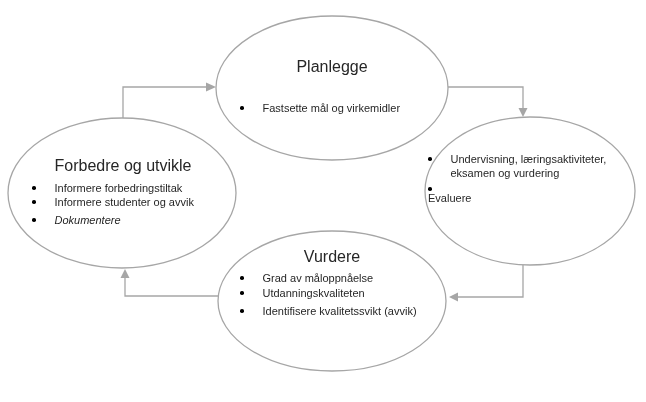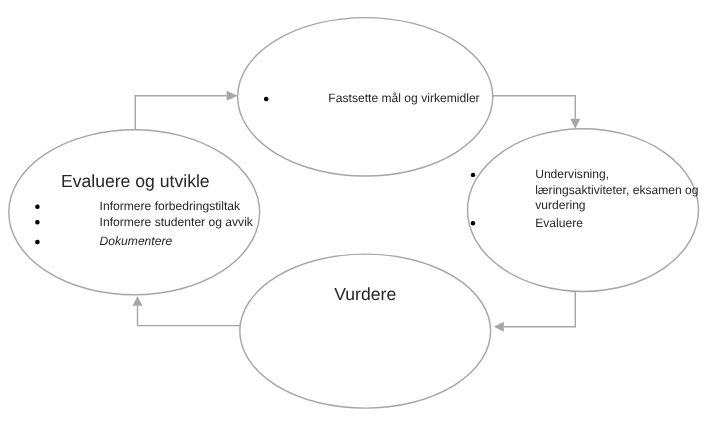--- a/index.html
+++ b/index.html
@@ -12,38 +12,38 @@
     overflow: hidden;
   }
   .canvas svg { position: absolute; left: 0; top: 0; }
   .shape { fill: #ffffff; stroke: var(--stroke, #a6a6a6); stroke-width: 1.3; }
   .conn  { fill: none; stroke: var(--conn, #a6a6a6); stroke-width: 1.3; }
   .head  { fill: var(--conn, #a6a6a6); stroke: none; }
 
   .node { position: absolute; color: var(--text, #262626); }
   .title { font-size: 16px; line-height: 18px; text-align: center; }
   .bullets { list-style: none; margin: 0; padding: 0; }
-  .bullet { display: flex; align-items: flex-start; font-size: 11px; line-height: 14px; gap: 36px; }
+  .bullet { display: flex; align-items: flex-start; font-size: 11px; line-height: 14px; }
   .dot {
     flex: 0 0 auto;
     width: 3.5px; height: 3.5px; border-radius: 50%;
     background: var(--bullet, #000000);
     margin-top: 5px; margin-right: 19px;
   }
   .bt { white-space: nowrap; }
   .bt.wrap { white-space: normal; display: inline-block; max-width: 176px; }
 
   #n-plan { left: 216px; top: 58px;  width: 232px; }
   #n-plan .bullets { margin-top: 25px; padding-left: 24px; }
 
   #n-gj   { left: 425px; top: 146px; width: 212px; }
   #n-gj .bullets { margin-top: 6px; padding-left: 3px; }
-  #n-gj .bullet + .bullet { margin-top: 2px; }
+  #n-gj .bullet + .bullet { margin-top: 2px; flex-direction: column; }
 
-  #n-vur  { left: 218px; top: 260px; width: 228px; }
+  #n-vur  { left: 218px; top: 248px; width: 228px; }
   #n-vur .bullets { margin-top: 5px; padding-left: 22px; }
   #n-vur .bullet + .bullet { margin-top: 1px; }
   #n-vur .bullet:last-child { margin-top: 4px; }
 
   #n-for  { left: 8px;   top: 157px; width: 230px; }
   #n-for .bullets { margin-top: 6px; padding-left: 24px; }
   #n-for .bullet:last-child { margin-top: 4px; font-style: italic; }
 </style>
 </head>
 <body>
@@ -63,20 +63,21 @@
     <polygon class="head" points="523,117 518.5,108 527.5,108"></polygon>
 
     <path class="conn" d="M523,265 L523,297 L458,297"></path>
     <polygon class="head" points="449,297 458,292.5 458,301.5"></polygon>
 
     <path class="conn" d="M219,296 L125,296 L125,278"></path>
     <polygon class="head" points="125,269 120.5,278 129.5,278"></polygon>
   </svg>
 
   <div class="node" id="n-plan">
+    <div class="title">Planlegge</div>
     <ul class="bullets">
       <li class="bullet">
         <span class="dot"></span>
         <span class="bt">Fastsette mål og virkemidler</span>
       </li>
     </ul>
   </div>
 
   <div class="node" id="n-gj">
     <ul class="bullets">
@@ -86,24 +87,38 @@
       </li>
       <li class="bullet">
         <span class="dot"></span>
         <span class="bt">Evaluere</span>
       </li>
     </ul>
   </div>
 
   <div class="node" id="n-vur">
     <div class="title">Vurdere</div>
+    <ul class="bullets">
+      <li class="bullet">
+        <span class="dot"></span>
+        <span class="bt">Grad av måloppnåelse</span>
+      </li>
+      <li class="bullet">
+        <span class="dot"></span>
+        <span class="bt">Utdanningskvaliteten</span>
+      </li>
+      <li class="bullet">
+        <span class="dot"></span>
+        <span class="bt">Identifisere kvalitetssvikt (avvik)</span>
+      </li>
+    </ul>
   </div>
 
   <div class="node" id="n-for">
-    <div class="title">Evaluere og utvikle</div>
+    <div class="title">Forbedre og utvikle</div>
     <ul class="bullets">
       <li class="bullet">
         <span class="dot"></span>
         <span class="bt">Informere forbedringstiltak</span>
       </li>
       <li class="bullet">
         <span class="dot"></span>
         <span class="bt">Informere studenter og avvik</span>
       </li>
       <li class="bullet">

